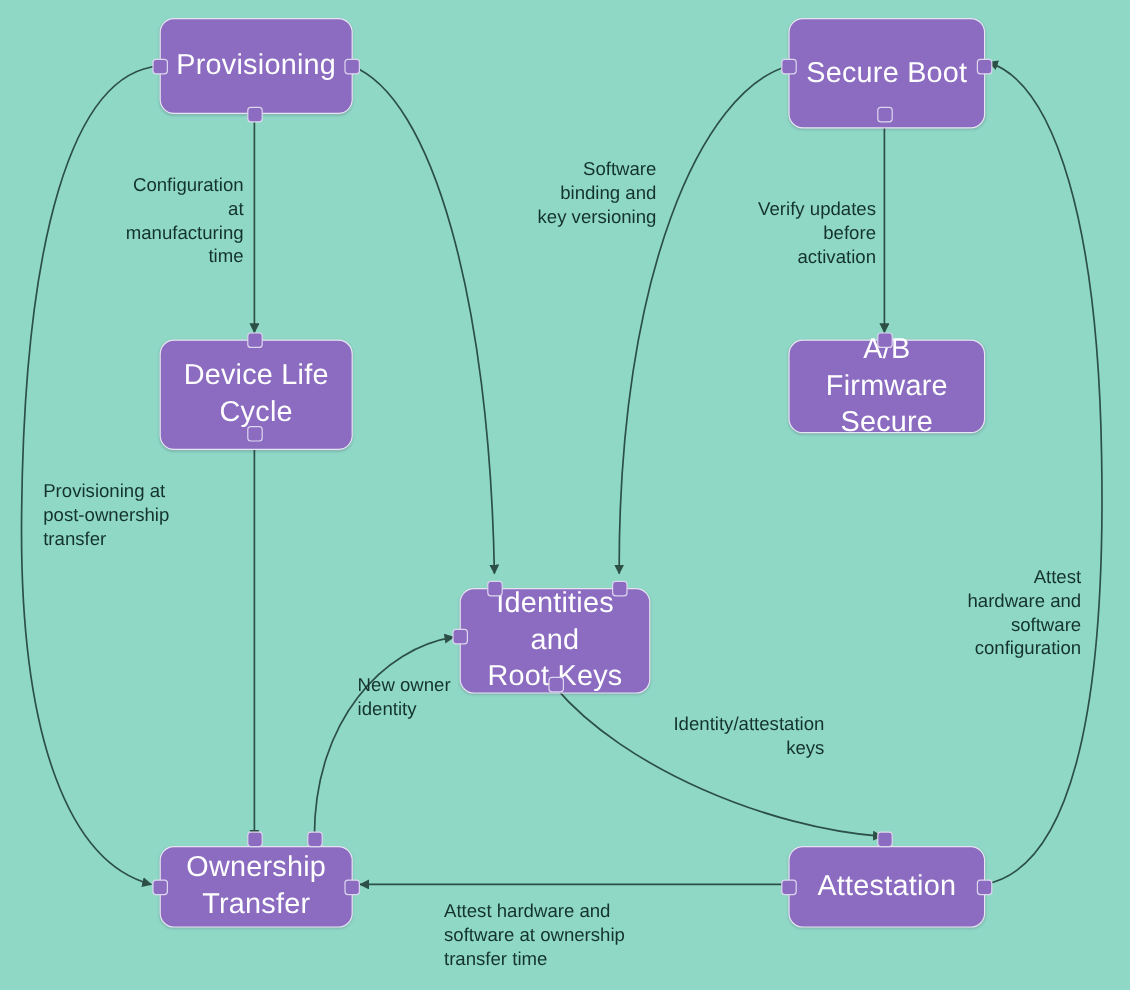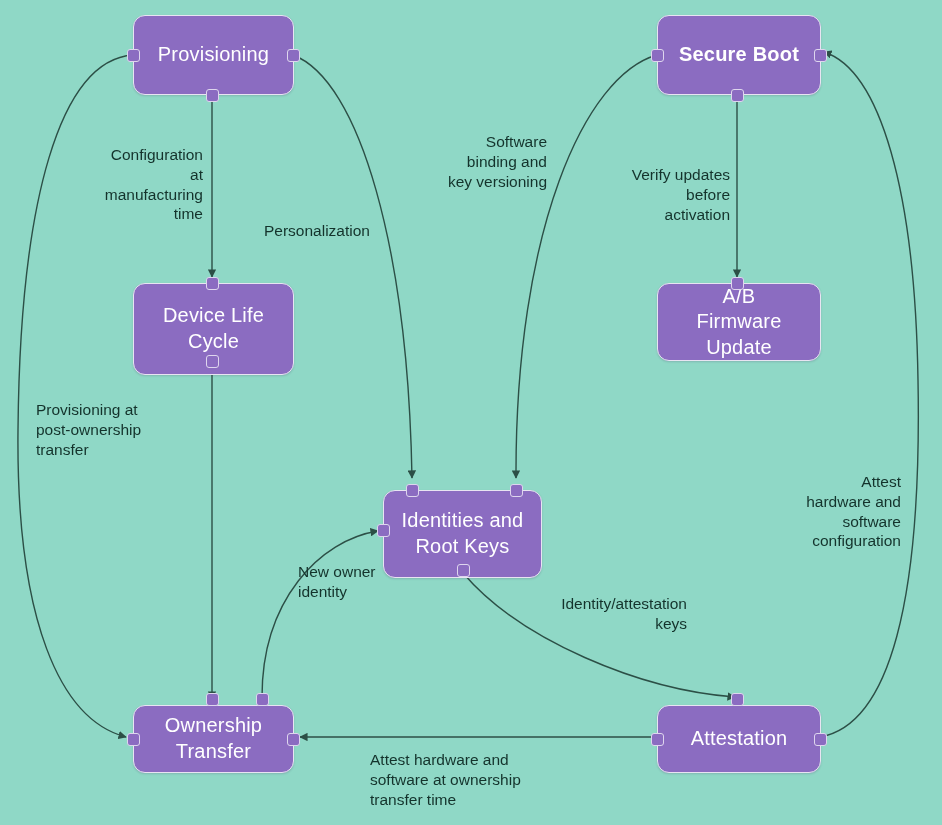--- a/index.html
+++ b/index.html
@@ -29,21 +29,21 @@
     position: absolute;
     box-sizing: border-box;
     background: #8b6cc1;
     border: 1.5px solid #e8e4f2;
     border-radius: 12px;
     color: #ffffff;
     display: flex;
     align-items: center;
     justify-content: center;
     text-align: center;
-    font-size: 20px;
+    font-size: 24px;
     line-height: 1.28;
     letter-spacing: 0.2px;
     box-shadow: 0 1px 2px rgba(60,40,90,0.18);
   }
   .node-label {
     display: block;
     padding: 0 8px;
     white-space: pre-line;
   }
   .port {
@@ -101,38 +101,38 @@
     </g>
   </svg>
 
   <div class="node" style="left:133px; top:15px; width:161px; height:80px;">
     <span class="node-label">Provisioning</span>
   </div>
   <div class="port" style="left:127px; top:49px;"></div>
   <div class="port" style="left:287px; top:49px;"></div>
   <div class="port" style="left:206px; top:89px;"></div>
 
-  <div class="node" style="left:657px; top:15px; width:164px; height:80px;font-weight:bold;">
+  <div class="node" style="left:657px; top:15px; width:164px; height:92px;">
     <span class="node-label">Secure Boot</span>
   </div>
   <div class="port" style="left:651px; top:49px;"></div>
   <div class="port" style="left:814px; top:49px;"></div>
   <div class="port" style="left:731px; top:89px;"></div>
 
   <div class="node" style="left:133px; top:283px; width:161px; height:92px;">
     <span class="node-label">Device Life
 Cycle</span>
   </div>
   <div class="port" style="left:206px; top:277px;"></div>
   <div class="port" style="left:206px; top:355px;"></div>
 
   <div class="node" style="left:657px; top:283px; width:164px; height:78px;">
     <span class="node-label">A/B
 Firmware
-Update</span>
+Secure</span>
   </div>
   <div class="port" style="left:731px; top:277px;"></div>
 
   <div class="node" style="left:383px; top:490px; width:159px; height:88px;">
     <span class="node-label">Identities and
 Root Keys</span>
   </div>
   <div class="port" style="left:406px; top:484px;"></div>
   <div class="port" style="left:510px; top:484px;"></div>
   <div class="port" style="left:377px; top:524px;"></div>
@@ -152,21 +152,20 @@
   </div>
   <div class="port" style="left:651px; top:733px;"></div>
   <div class="port" style="left:814px; top:733px;"></div>
   <div class="port" style="left:731px; top:693px;"></div>
 
   <div class="edge-label lbl-right" style="left:68px; top:145px; width:135px;">Configuration
 at
 manufacturing
 time</div>
 
-  <div class="edge-label lbl-left" style="left:264px; top:221px; width:190px;">Personalization</div>
 
   <div class="edge-label lbl-right" style="left:412px; top:132px; width:135px;">Software
 binding and
 key versioning</div>
 
   <div class="edge-label lbl-center" style="left:614px; top:165px; width:116px;">Verify updates
 before
 activation</div>
 
   <div class="edge-label lbl-left" style="left:36px; top:400px; width:150px;">Provisioning at

